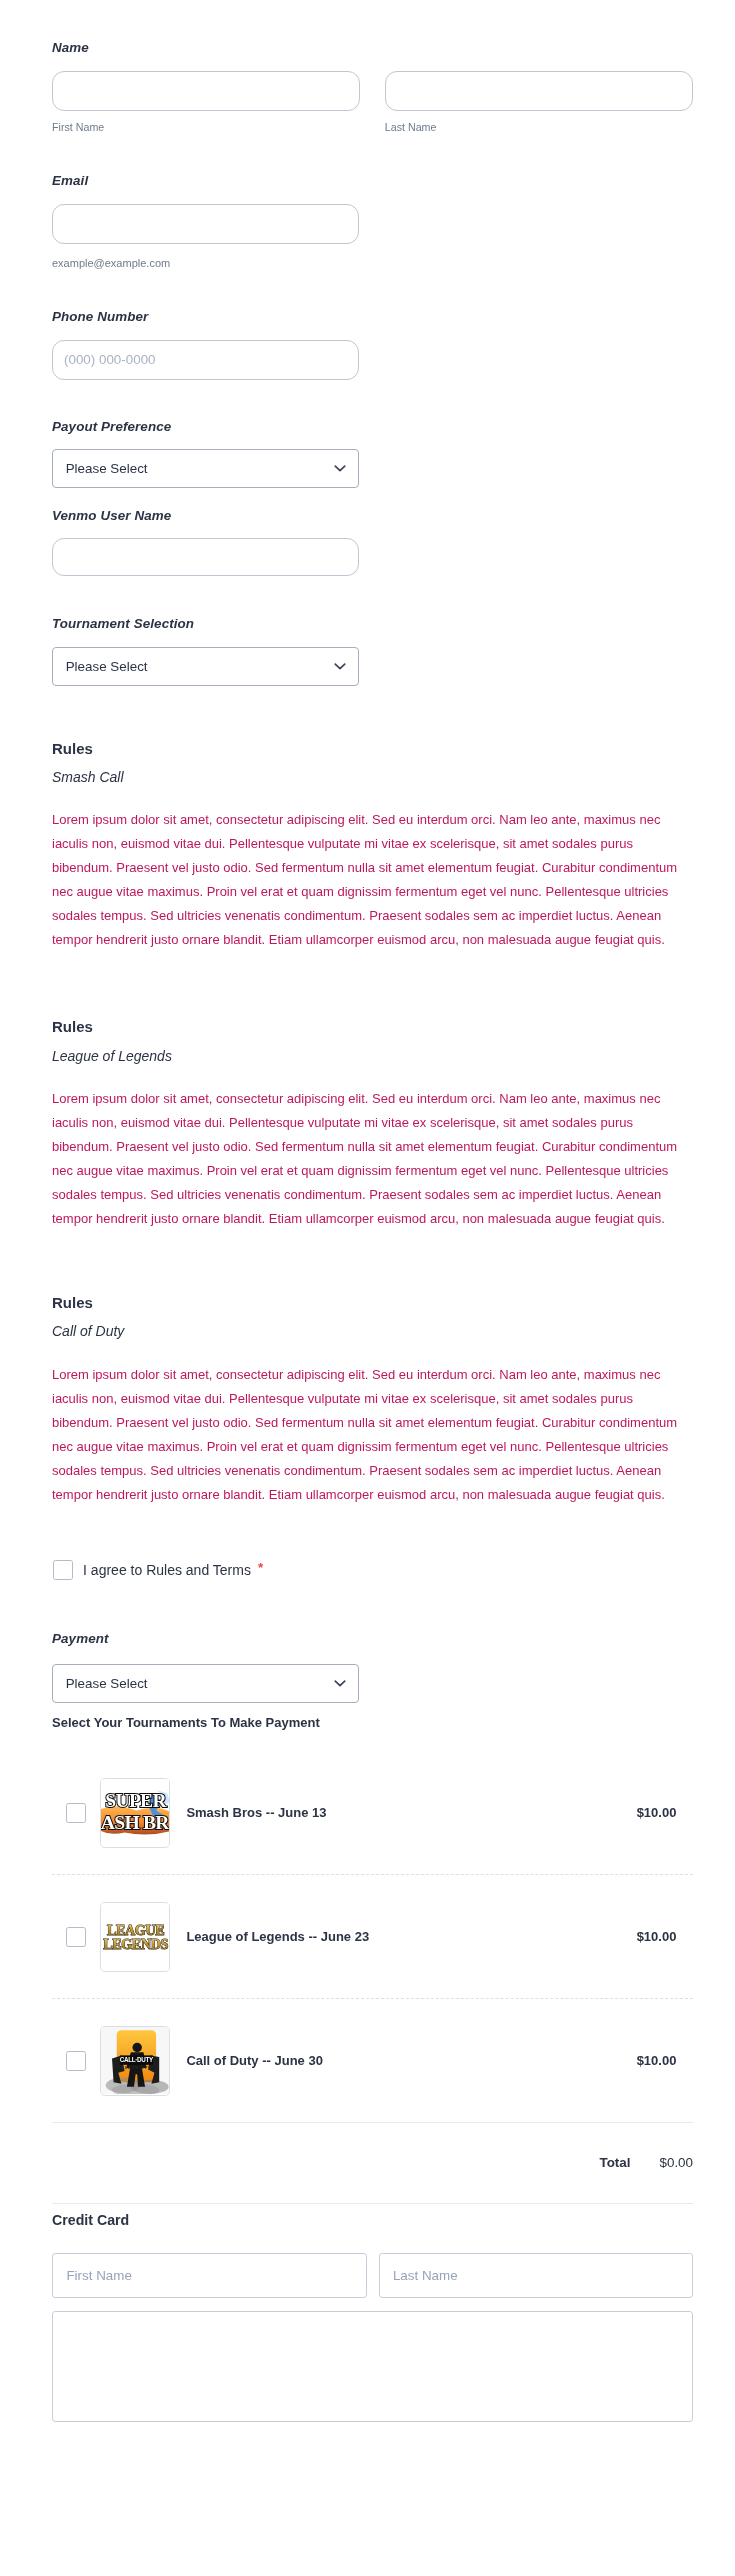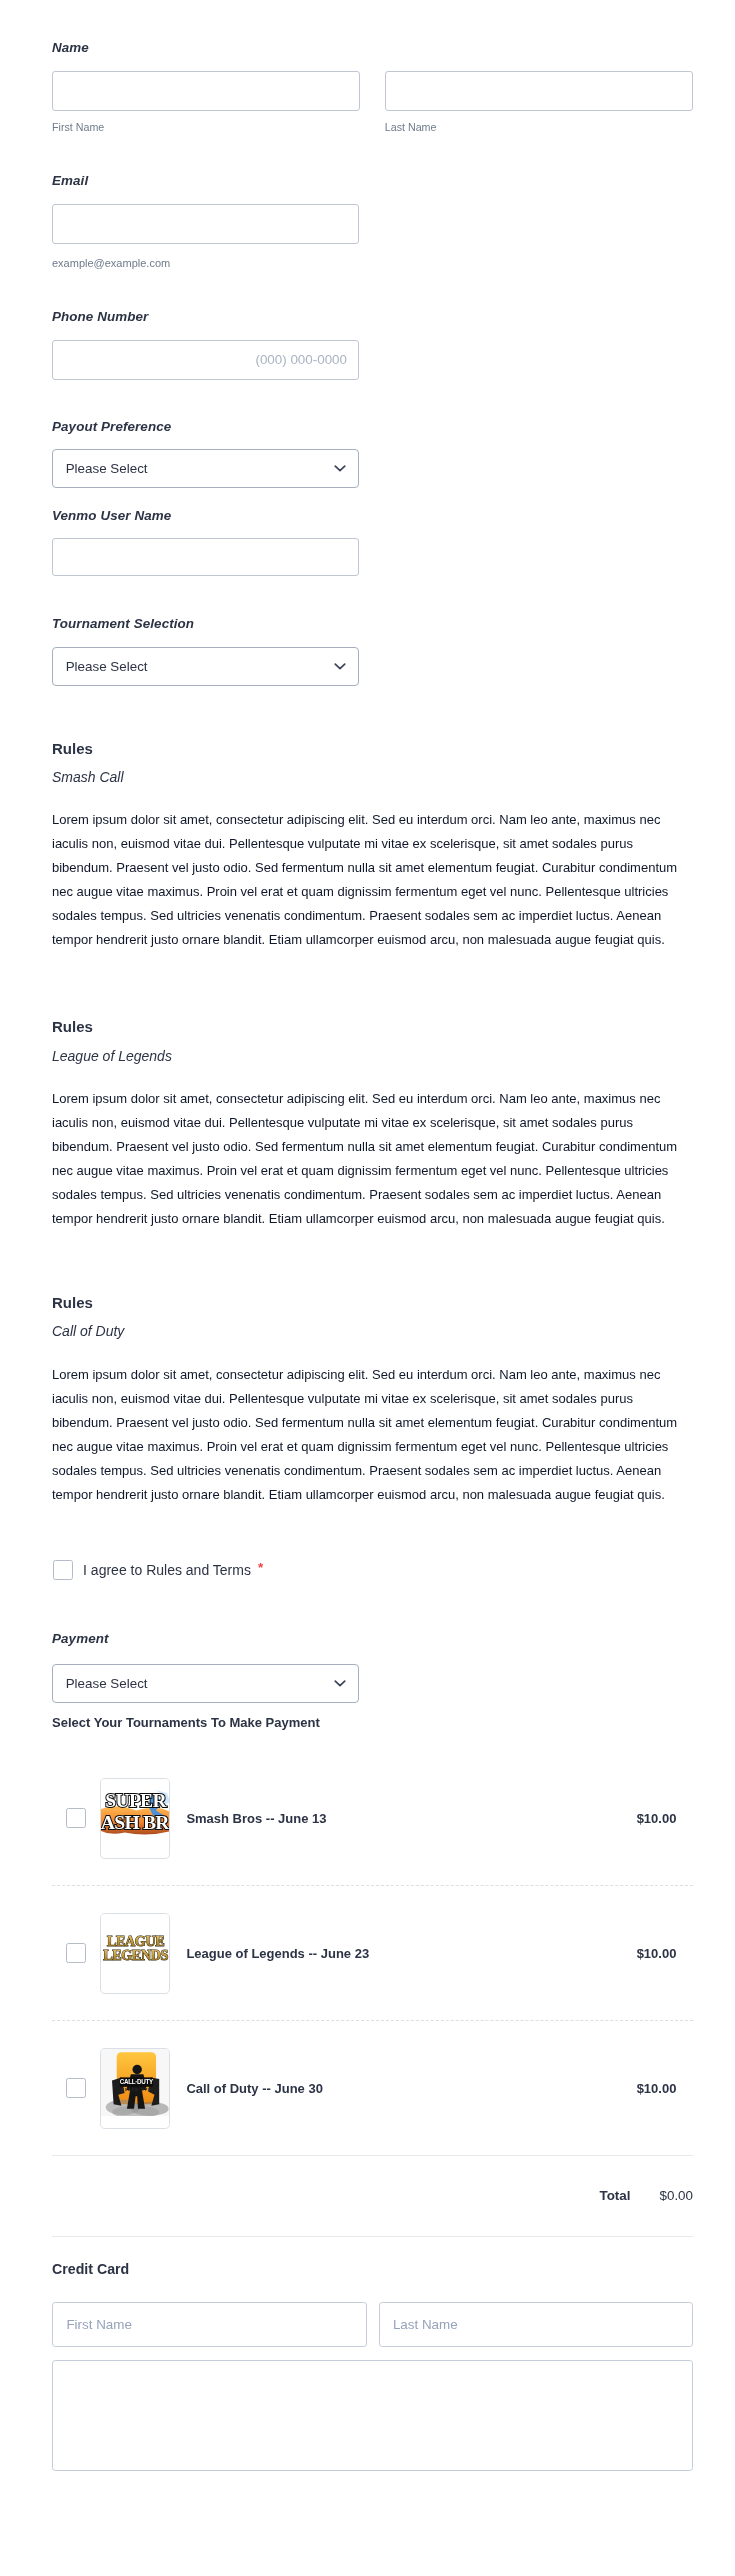--- a/index.html
+++ b/index.html
@@ -14,24 +14,24 @@
     width: 641px;
     margin-left: 52px;
   }
   
   .field-label {
     font-size: 13.4px; line-height: 16px; font-weight: 700;
     color: #2c3345; letter-spacing: 0.1px; font-style: italic;
   }
   .text-input {
     display: block; width: 100%; height: 40px;
-    border: 1.2px solid #c0c7d2; border-radius: 3px;
+    border: 1.2px solid #c0c7d2; border-radius: 12px;
     background: #fff; outline: none;
     font-family: "Liberation Sans", sans-serif;
-    font-size: 13.4px; color: #2c3345; padding: 0 11px; text-align: right;
+    font-size: 13.4px; color: #2c3345; padding: 0 11px;
   }
   .text-input::placeholder { color: #a9b3c2; }
   .sublabel { font-size: 10.7px; color: #6f7b8b; margin-top: 10.3px; }
   .hint { font-size: 11px; color: #6f7b8b; margin-top: 12.7px; }
   .half { width: 307px; }
   .name-row { display: flex; gap: 24.5px; margin-top: 15px; }
   .name-row .col { flex: 1; }
   
   .select {
     width: 307px; height: 39px;
@@ -42,58 +42,58 @@
     font-size: 13.4px; color: #2c3345;
   }
   .select svg { flex: 0 0 auto; }
   
   .mt-first { margin-top: 40px; }
   .lbl-gap { margin-top: 15px; }         
   .sec-gap { margin-top: 40px; }         
   
   .rules-heading { font-size: 15px; font-weight: 700; line-height: 19px; }
   .rules-game { font-size: 14px; font-style: italic; line-height: 19px; margin-top: 10.3px; font-family: "Liberation Sans", sans-serif; }
-  .rules-body { font-size: 13px; line-height: 24px; margin-top: 21.4px; color: #0f172a; }
+  .rules-body { font-size: 13px; line-height: 24px; margin-top: 21.4px; color: #be185d; }
   
   .agree-row { display: flex; align-items: center; margin-top: 53px; margin-left: 0.8px; }
   .checkbox {
     appearance: none; -webkit-appearance: none;
     width: 20px; height: 20px; flex: 0 0 auto;
     border: 1.2px solid #b4bcc9; border-radius: 2.4px;
     background: #fff; cursor: pointer;
   }
   .agree-row .agree-label { font-size: 14px; margin-left: 10.3px; }
   .req-star { color: #ee4444; font-size: 13.4px; font-weight: 700; margin-left: 7.1px; position: relative; top: -2.4px; }
   
   .products-heading { font-size: 13px; font-weight: 700; margin-top: 12px; }
   .product-list { margin-top: 20.6px; }
   .product-row {
     display: flex; align-items: center;
     padding: 27px 0 26px 0;
   }
   .product-row + .product-row { border-top: 0.8px dashed #dcdfe5; }
   .product-row .checkbox { margin-left: 14.2px; }
   .product-thumb {
-    width: 70px; height: 81px; flex: 0 0 auto;
+    width: 70px; height: 70px; flex: 0 0 auto;
     margin-left: 14.2px;
     border: 0.8px solid #dadfe6; border-radius: 4.7px;
     overflow: hidden; background: #fff;
   }
   .product-name { font-size: 13px; font-weight: 700; margin-left: 16px; }
   .product-price { font-size: 13px; font-weight: 700; margin-left: auto; margin-right: 16.6px; }
   .products-foot-line { border-top: 0.8px solid #e7e9ed; }
   .total-row {
     display: flex; justify-content: flex-end; align-items: center;
     padding: 32px 0 33px 0;
     border-bottom: 0.8px solid #e7e9ed;
   }
   .total-label { font-size: 13.4px; font-weight: 700; margin-right: 29px; }
   .total-value { font-size: 13.4px; font-weight: 400; }
   
-  .cc-heading { font-size: 14.2px; font-weight: 700; margin-top: 24px; }
+  .cc-heading { font-size: 14.2px; font-weight: 700; margin-top: 8px; }
   .cc-name-row { display: flex; gap: 12px; margin-top: 25px; }
   .cc-input {
     flex: 1; height: 45px;
     border: 1.2px solid #c5cdda; border-radius: 3.2px;
     background: #fff; outline: none;
     font-family: "Liberation Sans", sans-serif;
     font-size: 13.4px; color: #2c3345; padding: 0 13.4px;
   }
   .cc-input::placeholder { color: #96a3bb; }
   .cc-box {

